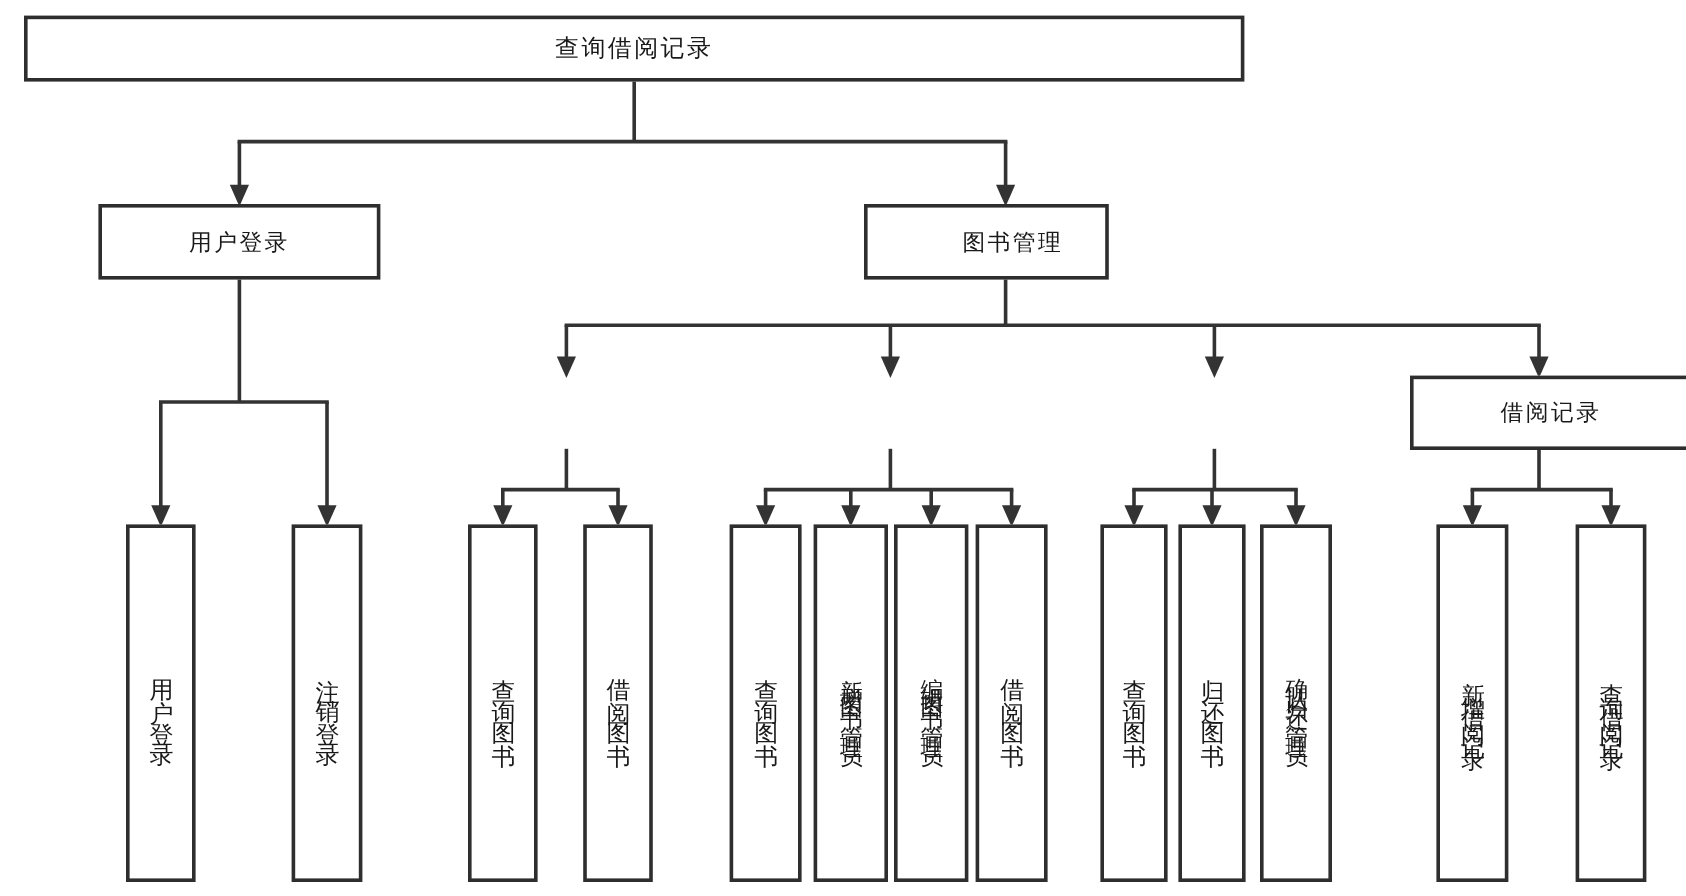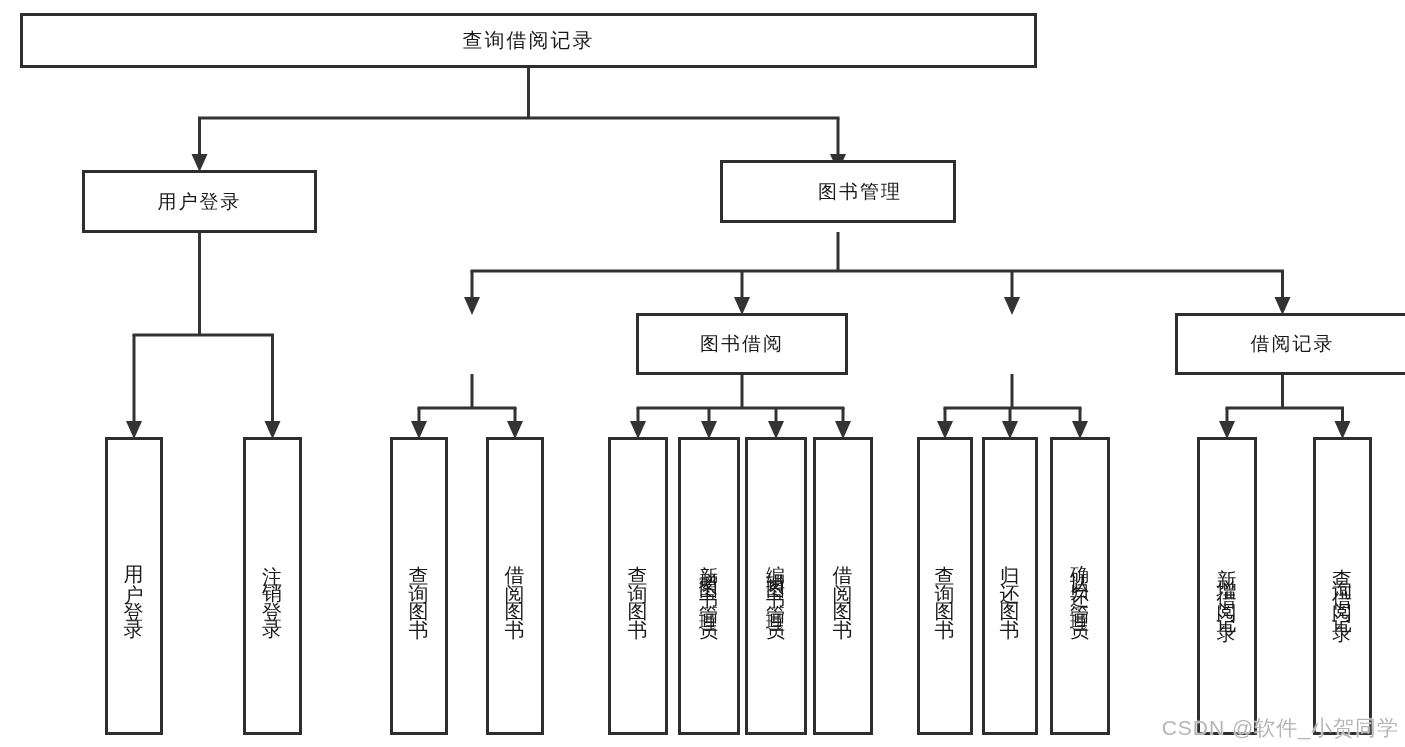--- a/index.html
+++ b/index.html
@@ -107,30 +107,28 @@
       <line x1="1282.5" y1="374" x2="1282.5" y2="408" stroke="var(--line)" stroke-width="3"></line>
       <line x1="1225.5" y1="408" x2="1344" y2="408" stroke="var(--line)" stroke-width="3"></line>
       <line x1="1227" y1="408" x2="1227" y2="423" stroke="var(--line)" stroke-width="3"></line>
       <polygon points="1219,421 1235,421 1227,439" fill="var(--line)"></polygon>
       <line x1="1342.5" y1="408" x2="1342.5" y2="423" stroke="var(--line)" stroke-width="3"></line>
       <polygon points="1334.5,421 1350.5,421 1342.5,439" fill="var(--line)"></polygon>
     </svg>
 
   <div class="node root" style="left: 20px; top: 13px; width: 1017px; height: 55px;">查询借阅记录</div>
     <div class="node" style="left: 82px; top: 170px; width: 235px; height: 63px;">用户登录</div>
-    <div class="node" style="left: 720px; top: 160px; width: 236px; height: 63px; padding-left: 44px;">图书管理</div>
+    <div class="node" style="left: 720px; top: 170px; width: 204px; height: 63px; padding-left: 44px;">图书管理</div>
     <div class="node v" style="left: 105px; top: 437px; width: 58px; height: 298px;">用户登录</div>
     <div class="node v" style="left: 243px; top: 437px; width: 59px; height: 298px;">注销登录</div>
-    <div class="node" style="left: 636px; top: 313px; width: 212px; height: 62px;">图书借阅</div>
     <div class="node" style="left: 1175px; top: 313px; width: 235px; height: 62px;">借阅记录</div>
     <div class="node v" style="left: 390px; top: 437px; width: 58px; height: 298px;">查询图书</div>
     <div class="node v" style="left: 486px; top: 437px; width: 58px; height: 298px;">借阅图书</div>
     <div class="node v" style="left: 608px; top: 437px; width: 60px; height: 298px;">查询图书</div>
     <div class="node v long" style="left: 678px; top: 437px; width: 62px; height: 298px;">新增图书（管理员）</div>
     <div class="node v long" style="left: 745px; top: 437px; width: 62px; height: 298px;">编辑图书（管理员）</div>
     <div class="node v" style="left: 813px; top: 437px; width: 60px; height: 298px;">借阅图书</div>
     <div class="node v" style="left: 917px; top: 437px; width: 56px; height: 298px;">查询图书</div>
     <div class="node v" style="left: 982px; top: 437px; width: 56px; height: 298px;">归还图书</div>
     <div class="node v long" style="left: 1050px; top: 437px; width: 60px; height: 298px;">确认归还（管理员）</div>
     <div class="node v mid" style="left: 1197px; top: 437px; width: 60px; height: 298px;">新增借阅记录</div>
     <div class="node v mid" style="left: 1313px; top: 437px; width: 59px; height: 298px;">查询借阅记录</div>
-    <div class="watermark">CSDN @软件_小贺同学</div>
 </div>
 
 </body></html>

